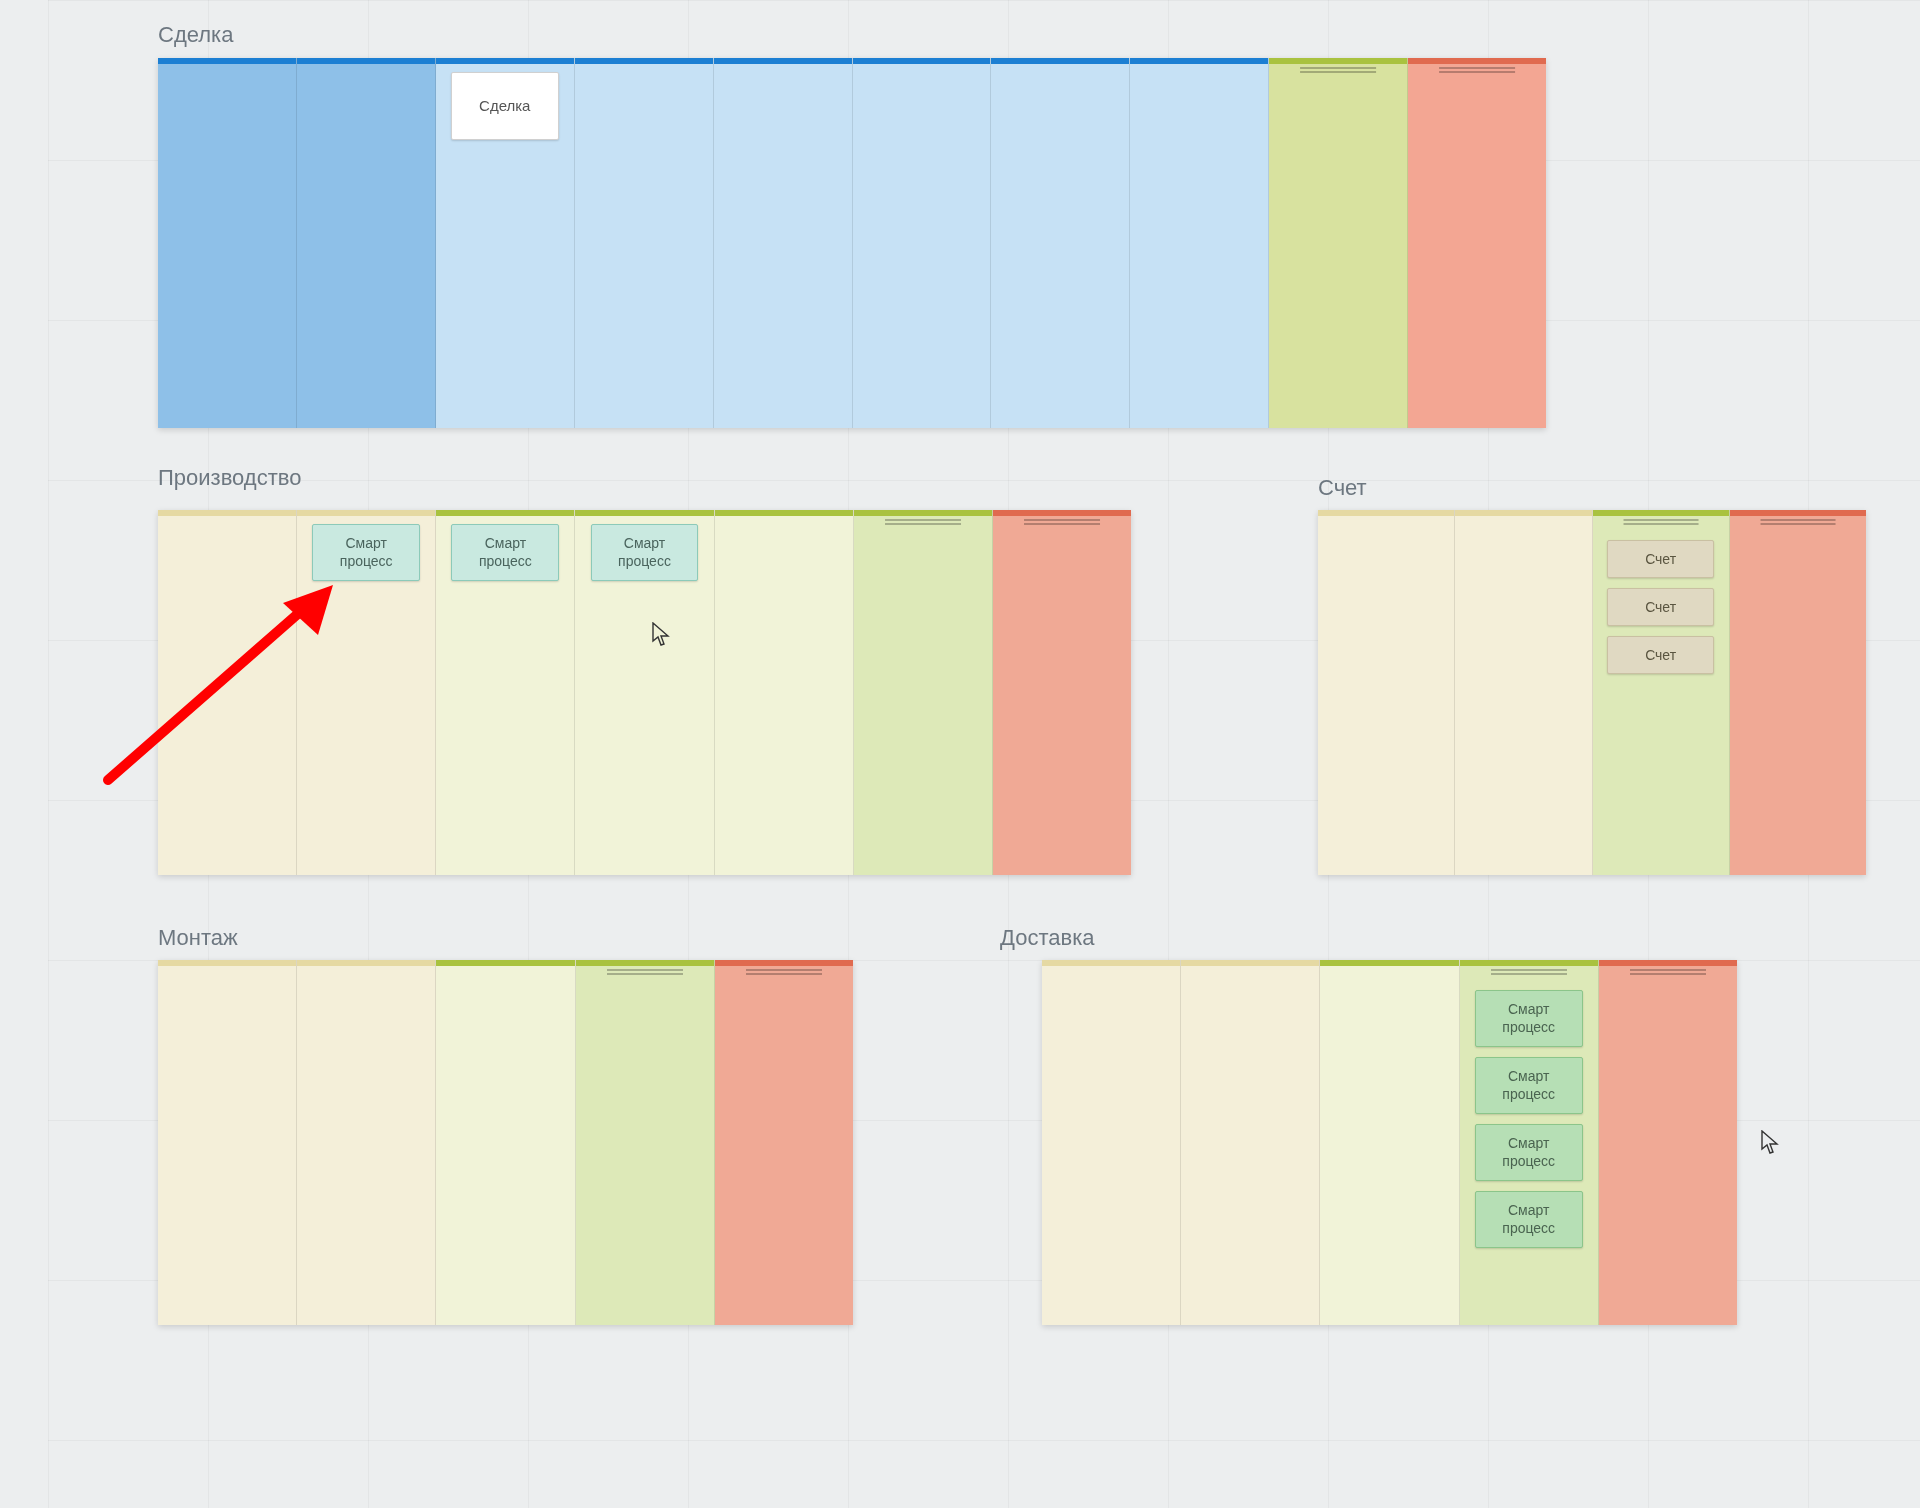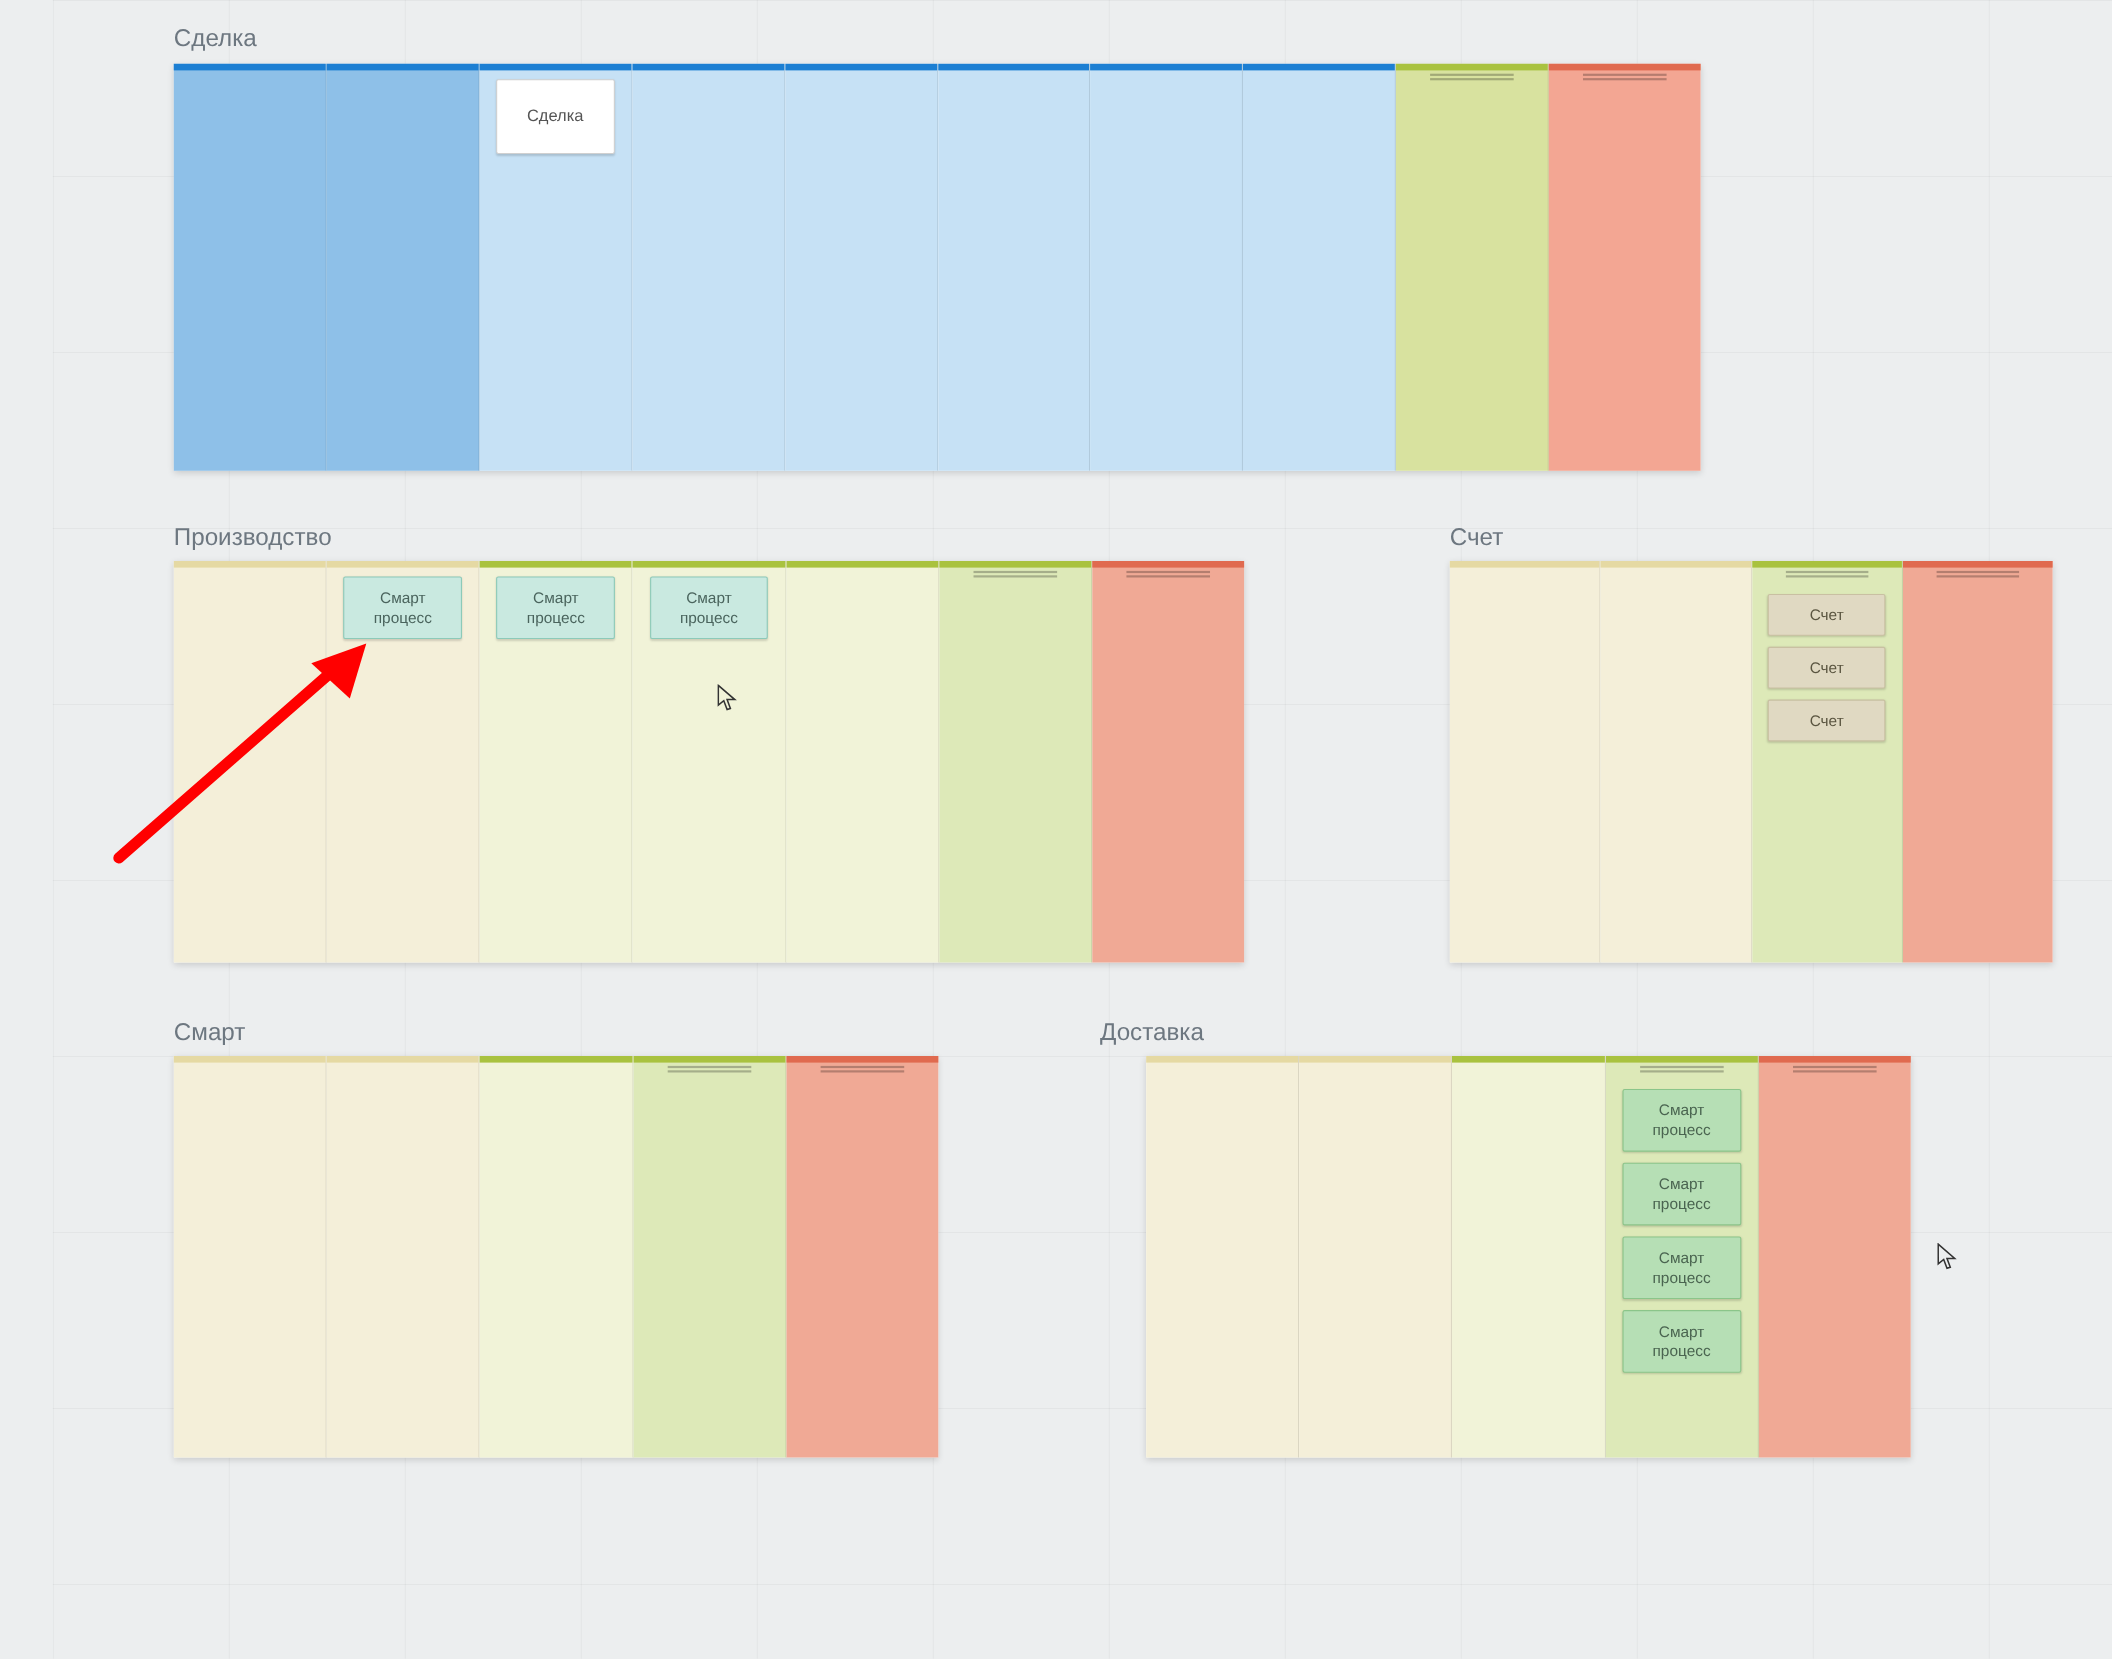--- a/index.html
+++ b/index.html
@@ -179,21 +179,21 @@
           <div class="topbar deal-top-green"></div>
           <div class="line-handle"></div>
         </div>
       <div class="col deal-col-red">
           <div class="topbar deal-top-red"></div>
           <div class="line-handle"></div>
         </div>
     </div>
   </div>
 
-  <div class="board-title" style="left:110px; top:475px;">Производство</div>
+  <div class="board-title" style="left:110px; top:465px;">Производство</div>
 
   <div class="board" style="left:110px; top:510px; width:973px; height:365px;">
     <div class="columns">
       <div class="col k-col-cream">
           <div class="topbar k-top-cream"></div>
         </div>
       <div class="col k-col-cream">
         <div class="topbar k-top-cream"></div>
         <div class="card teal-card">Смарт процесс</div>
       </div>
@@ -250,21 +250,21 @@
         <div class="card grey-card">Счет</div>
         <div class="card grey-card">Счет</div>
       </div>
       <div class="col k-col-red">
           <div class="topbar k-top-red"></div>
           <div class="line-handle"></div>
         </div>
     </div>
   </div>
 
-  <div class="board-title" style="left:110px; top:925px;">Смарт</div>
+  <div class="board-title" style="left:110px; top:925px;">Монтаж</div>
 
   <div class="board" style="left:110px; top:960px; width:695px; height:365px;">
     <div class="columns">
       <div class="col k-col-cream">
           <div class="topbar k-top-cream"></div>
         </div>
       <div class="col k-col-cream">
           <div class="topbar k-top-cream"></div>
         </div>
       <div class="col k-col-pale">

